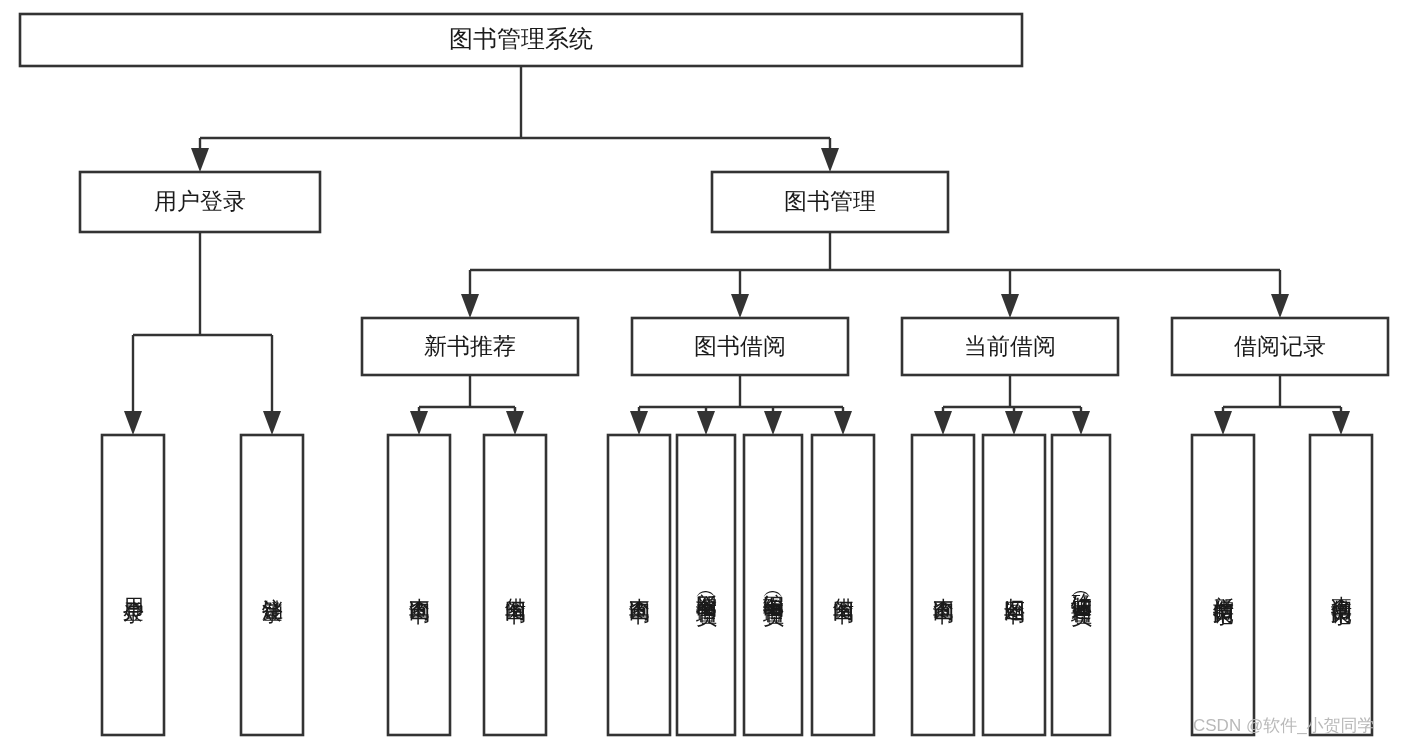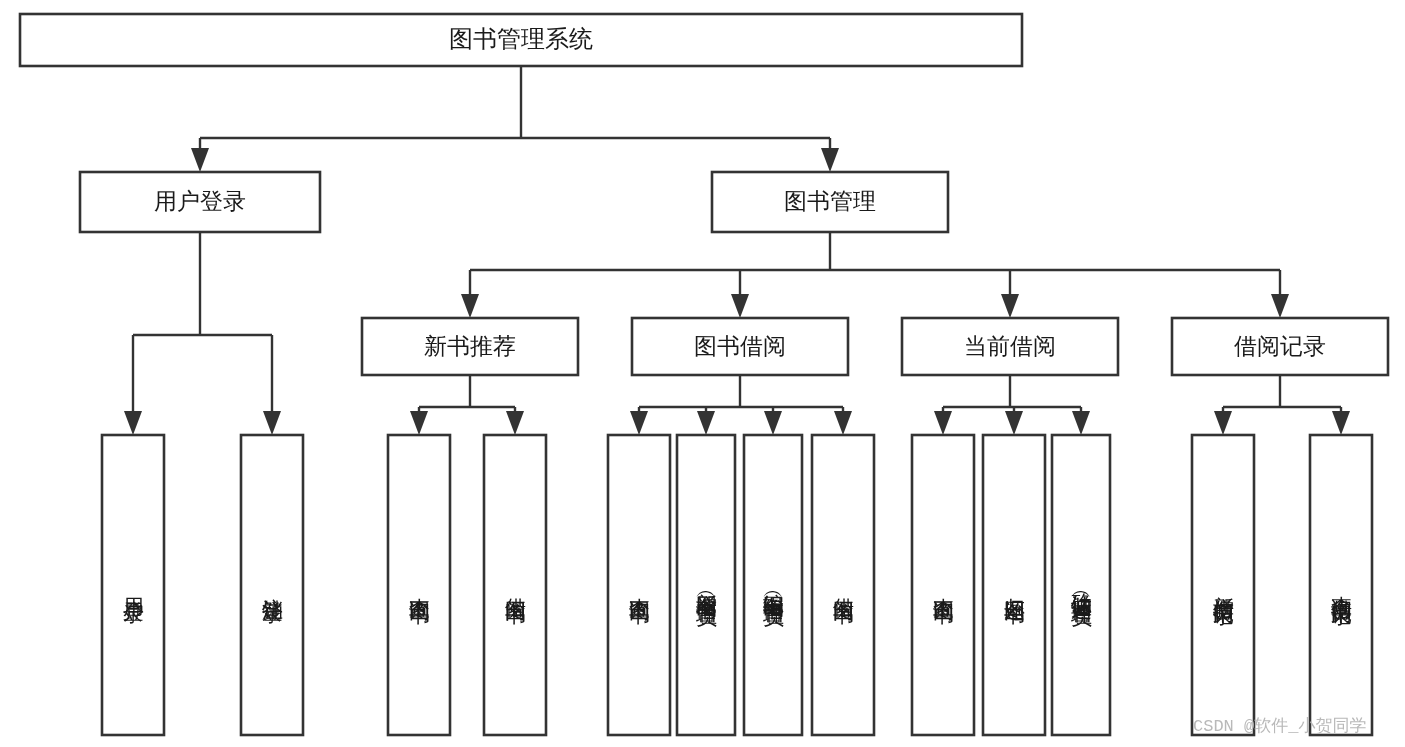--- a/index.html
+++ b/index.html
@@ -210,15 +210,15 @@
         <div class="leaf-label">确认归还（管理员）</div>
       </div>
       <div class="leaf-label-wrap" style="left: 1192px; top: 435px; width: 62px; height: 300px;">
         <div class="leaf-label">新增借阅记录</div>
       </div>
       <div class="leaf-label-wrap" style="left: 1310px; top: 435px; width: 62px; height: 300px;">
         <div class="leaf-label">查询借阅记录</div>
       </div>
     </div>
 
-  <div class="watermark" style="left:1193px; top:714px;font-family:Liberation Mono, monospace;">CSDN @软件_小贺同学</div>
+  <div class="watermark" style="left:1193px; top:714px;">CSDN @软件_小贺同学</div>
 
 </div>
 
 </body></html>

